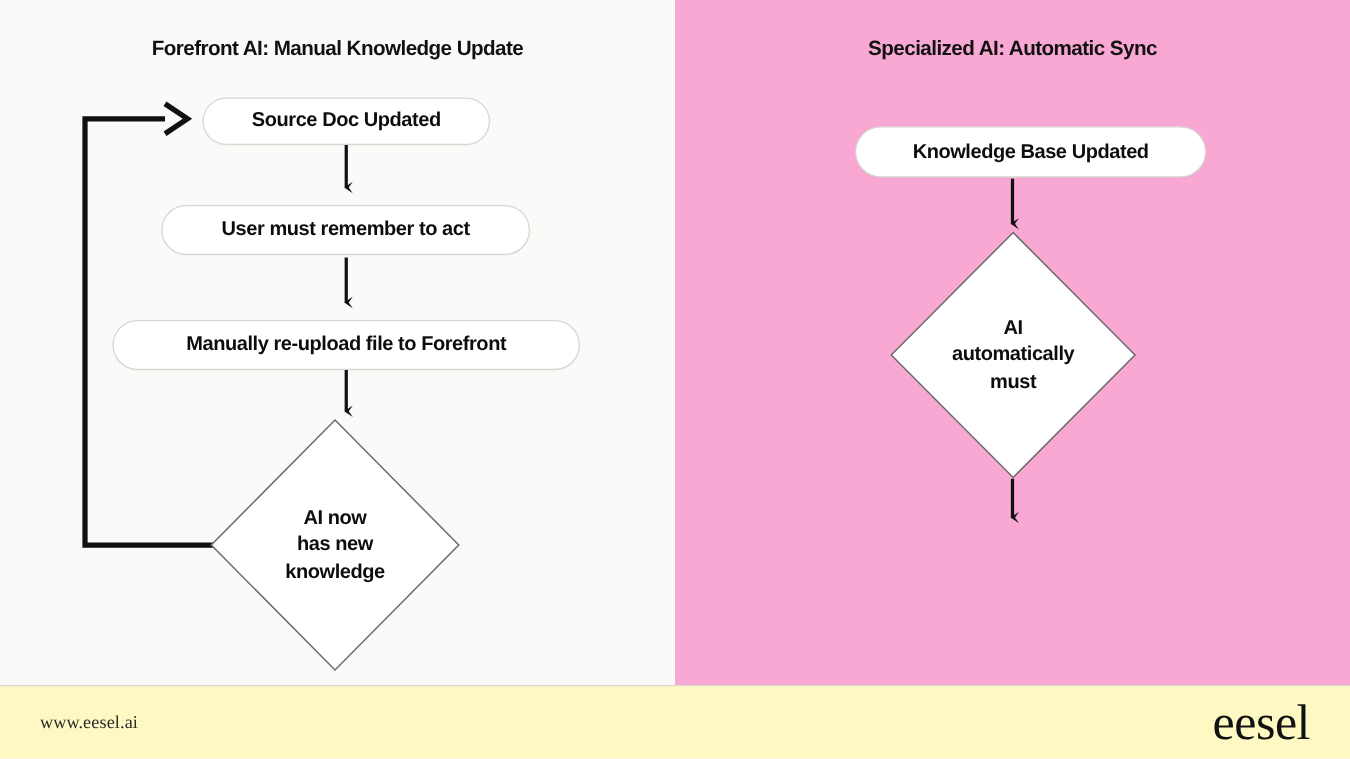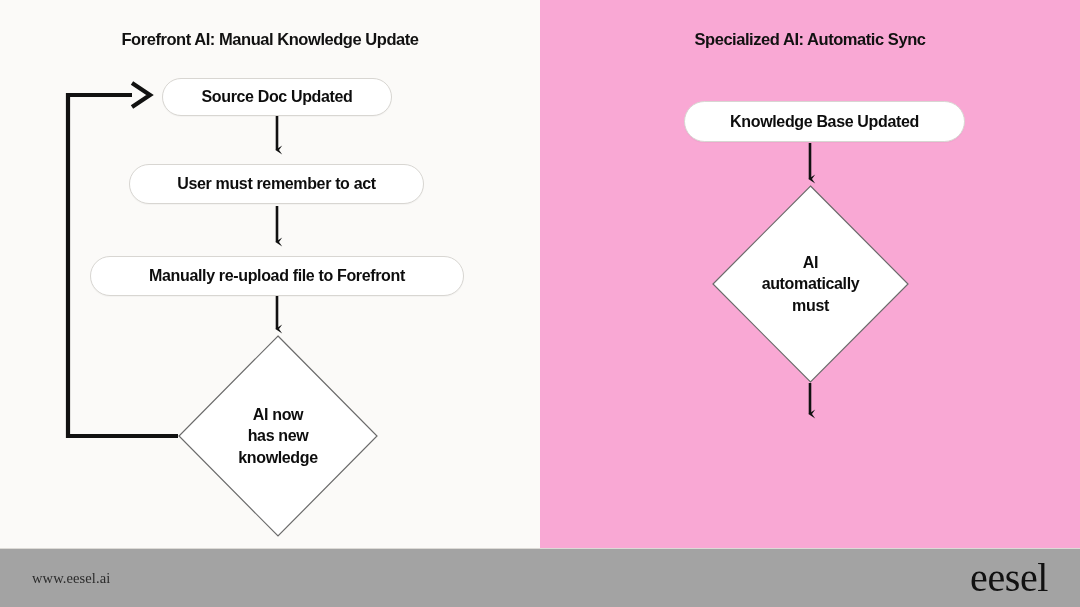--- a/index.html
+++ b/index.html
@@ -95,21 +95,21 @@
     overflow: visible;
   }
 
   
   #footer {
     position: absolute;
     left: 0;
     top: 548px;
     width: 1080px;
     height: 59px;
-    background: #a3a3a3;
+    background: #fef9c3;
     border-top: 1px solid #dcdad6;
     display: flex;
     align-items: center;
     justify-content: space-between;
     padding: 0 32px;
   }
   #footer-url {
     font-family: "Liberation Serif", serif;
     font-size: 14.5px;
     color: #2b2b2b;
@@ -174,21 +174,21 @@
   </div>
 
   <div class="node-pill" style="left:129px; top:164px; width:295px; height:40px;">
     <span>User must remember to act</span>
   </div>
 
   <div class="node-pill" style="left:90px; top:256px; width:374px; height:40px;">
     <span>Manually re-upload file to Forefront</span>
   </div>
 
-  <div class="node-diamond" style="left:178px; top:335px; width:200px; height:202px;text-decoration:underline;">
+  <div class="node-diamond" style="left:168px; top:335px; width:200px; height:202px;text-decoration:underline;">
     <svg class="diamond-shape" viewBox="0 0 200 202" preserveAspectRatio="none">
       <polygon points="100,1 199,101 100,201 1,101" fill="#ffffff" stroke="#6b6b6b" stroke-width="1.2"></polygon>
     </svg>
     <div class="diamond-label">
       <span>AI now</span>
       <span>has new</span>
       <span>knowledge</span>
     </div>
   </div>
 

